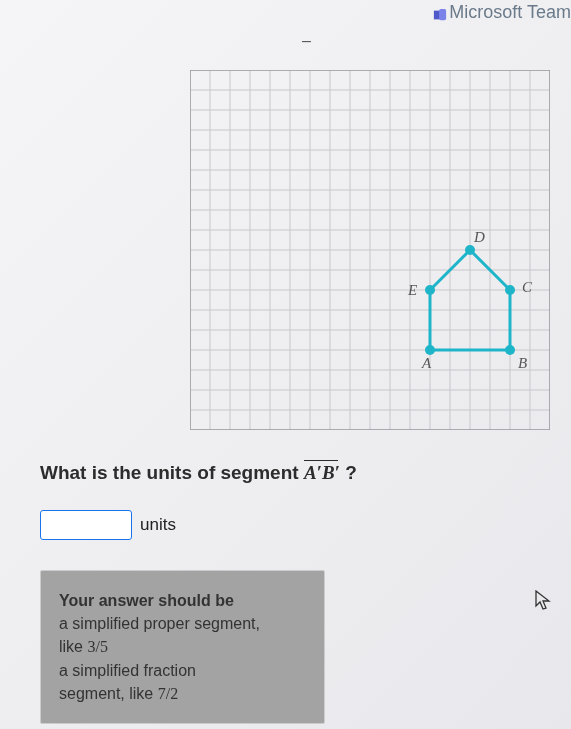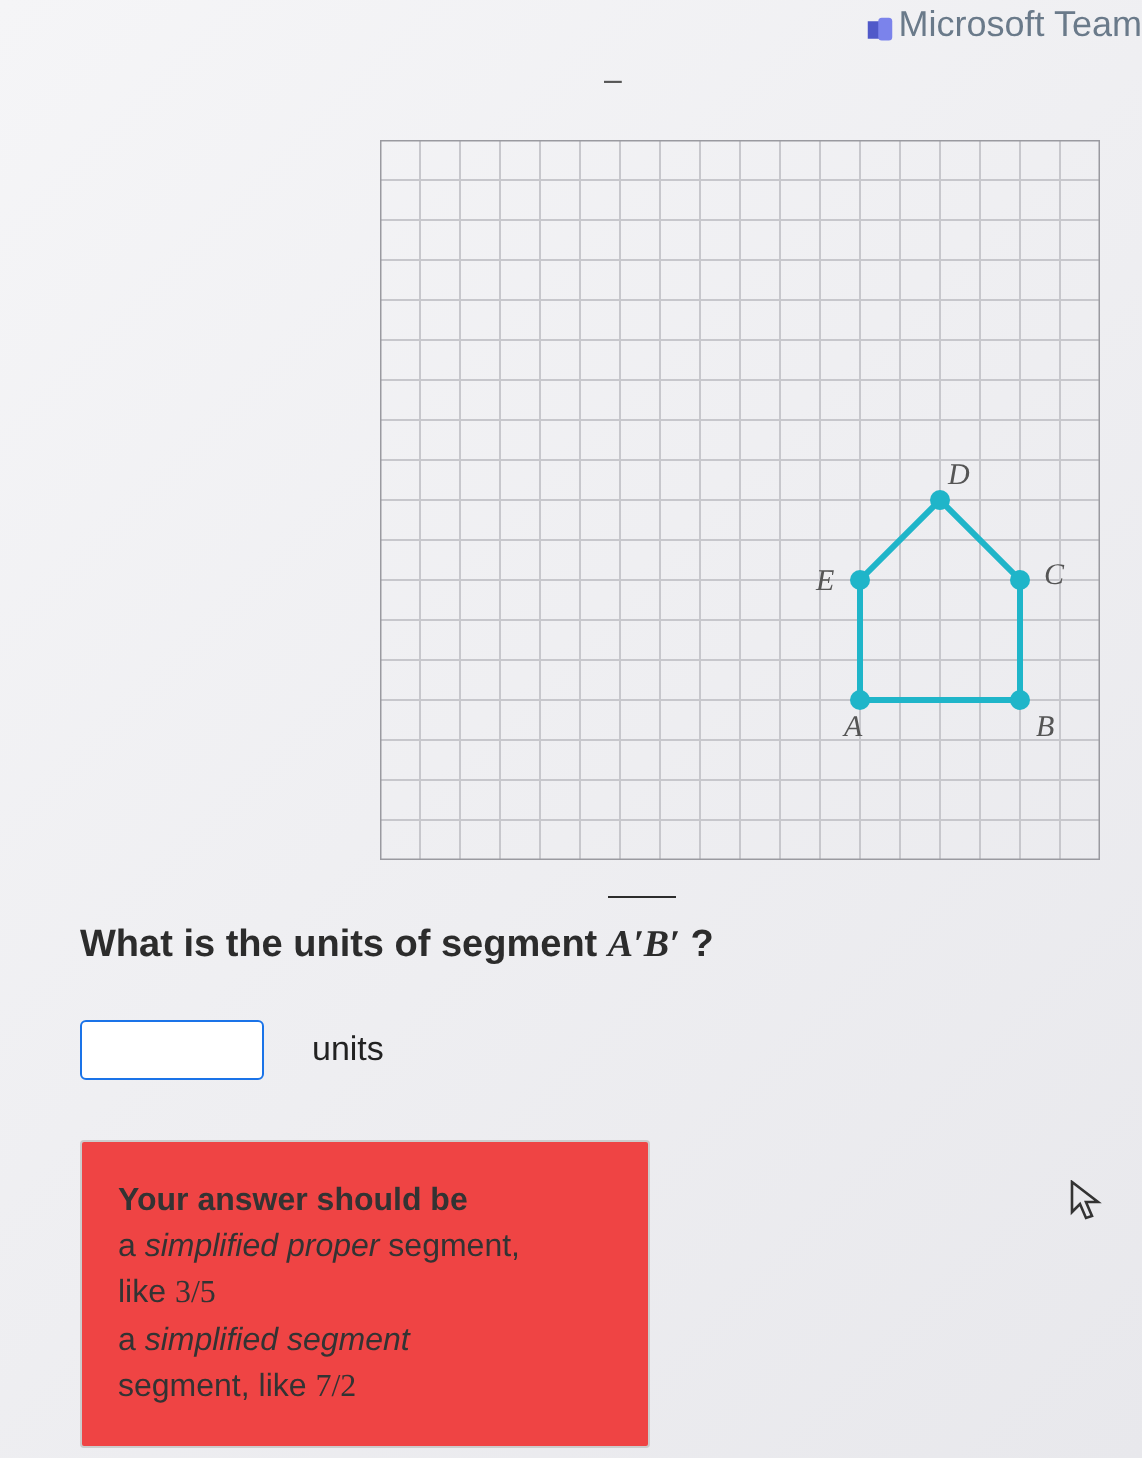--- a/index.html
+++ b/index.html
@@ -31,34 +31,34 @@
     top: 70px;
   }
   .question {
     position: absolute;
     left: 40px;
     top: 462px;
     font-size: 19px;
     color: #2c2c2c;
     font-weight: 600;
   }
-  .seg { font-family: "Times New Roman", serif; font-style: italic; position: relative; padding-top: 14px;}
+  .seg { font-family: "Times New Roman", serif; font-style: italic; position: relative; padding-top: 2px;}
   .seg::before {
     content: "";
     position: absolute;
     top: 0; left: 0; right: 2px;
     border-top: 1.5px solid #2c2c2c;
   }
   .answer-row {
     position: absolute;
     left: 40px;
     top: 510px;
     display: flex;
     align-items: center;
-    gap: 24px;
+    gap: 8px;
   }
   .answer-input {
     width: 92px;
     height: 30px;
     border: 1.5px solid #1a73e8;
     border-radius: 3px;
     background: #fff;
     padding: 0 6px;
     font-size: 15px;
     outline: none;
@@ -66,29 +66,29 @@
   .units-label {
     font-size: 17px;
     color: #222;
   }
   .hint-box {
     position: absolute;
     left: 40px;
     top: 570px;
     width: 285px;
     padding: 18px 18px 18px 18px;
-    background: #ef4444;
+    background: #a3a3a3;
     border: 1px solid #ccc;
     border-radius: 2px;
     font-size: 16px;
     line-height: 1.45;
     color: #333;
   }
   .hint-box .lead { font-weight: 700; }
-  .hint-box .em { font-style: italic; }
+  .hint-box .em { }
   .hint-box .math { font-family: Liberation Serif, serif; }
   .cursor {
     position: absolute;
     left: 535px;
     top: 590px;
   }
   .dash {
     position: absolute;
     left: 302px; top: 32px;
     font-size: 16px; color: #555;
@@ -185,21 +185,21 @@
 
 <div class="hint-box">
   <div class="lead">Your answer should be</div>
   <div>
     <span>a </span><span class="em">simplified proper</span><span> segment,</span>
   </div>
   <div>
     <span>like </span><span class="math">3/5</span>
   </div>
   <div>
-    <span>a </span><span class="em">simplified segment</span>
+    <span>a </span><span class="em">simplified fraction</span>
   </div>
   <div>
     <span>segment, like </span><span class="math">7/2</span>
   </div>
 </div>
 
 <div class="cursor">
   <svg width="18" height="22" viewBox="0 0 18 22">
     <path d="M1 1 L1 16 L5 12 L8 19 L11 18 L8 11 L14 11 Z" fill="none" stroke="#333" stroke-width="1.3"></path>
   </svg>

